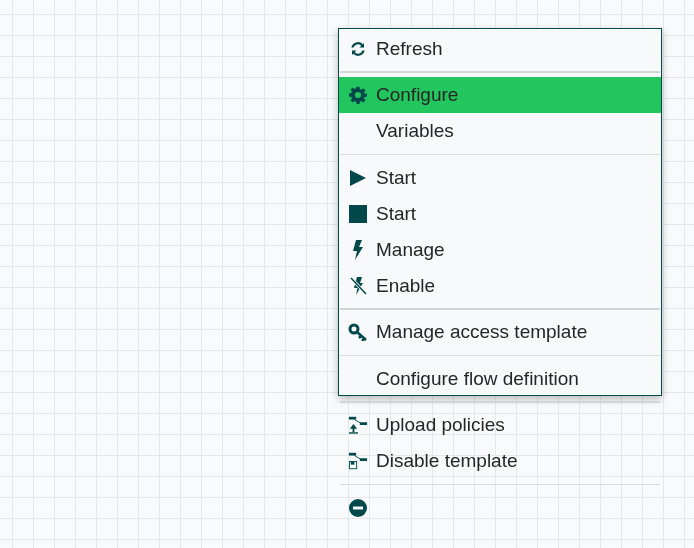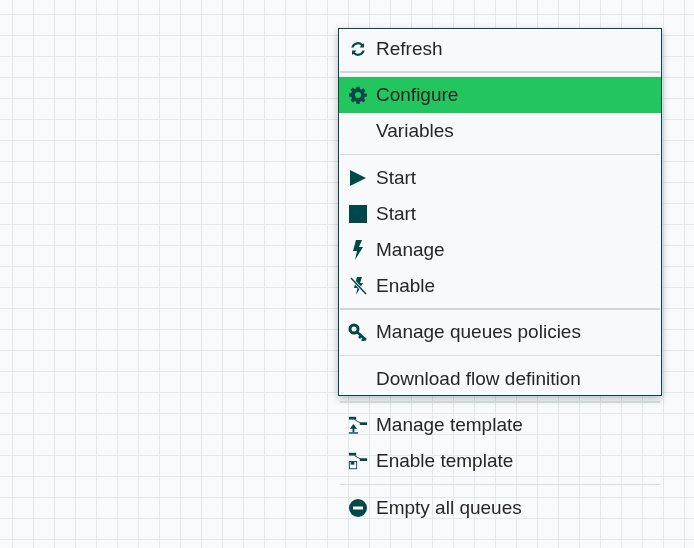--- a/index.html
+++ b/index.html
@@ -106,62 +106,61 @@
 
   <div class="sep"></div>
 
   <div class="item">
     <span class="icon">
       <svg width="20" height="18" viewBox="0 0 20 18">
           <circle cx="6" cy="6" r="4" fill="none" stroke="#004849" stroke-width="3"></circle>
           <path d="M9 9l9 8M13 13l-2 2M16 16l-2 2" stroke="#004849" stroke-width="2.5" fill="none"></path>
         </svg>
     </span>
-    <span class="label">Manage queues policies</span>
+    <span class="label">Manage access template</span>
   </div>
 
   <div class="sep thin"></div>
 
   <div class="item">
-    <span class="label">Download flow definition</span>
+    <span class="label">Configure flow definition</span>
   </div>
 
   <div class="sep"></div>
 
   <div class="item">
     <span class="icon">
       <svg width="22" height="20" viewBox="0 0 22 20">
           <rect x="1" y="1" width="8" height="3" fill="#004849"></rect>
           <line x1="7" y1="4" x2="14" y2="8" stroke="#004849" stroke-width="1"></line>
           <rect x="13" y="7" width="8" height="3" fill="#004849"></rect>
           <path d="M6 9l-4 5h3v4h2v-4h3z" fill="#004849"></path>
           <rect x="1" y="18" width="10" height="1.5" fill="#004849"></rect>
         </svg>
     </span>
-    <span class="label">Manage template</span>
+    <span class="label">Upload policies</span>
   </div>
 
   <div class="item">
     <span class="icon">
       <svg width="22" height="20" viewBox="0 0 22 20">
           <rect x="1" y="1" width="8" height="3" fill="#004849"></rect>
           <line x1="7" y1="4" x2="14" y2="8" stroke="#004849" stroke-width="1"></line>
           <rect x="13" y="7" width="8" height="3" fill="#004849"></rect>
           <rect x="1.5" y="10.5" width="8" height="8" fill="none" stroke="#004849" stroke-width="1"></rect>
           <rect x="3" y="11" width="4" height="3" fill="#004849"></rect>
         </svg>
     </span>
-    <span class="label">Enable template</span>
+    <span class="label">Disable template</span>
   </div>
 
   <div class="sep thin"></div>
 
   <div class="item">
     <span class="icon">
       <svg width="18" height="18" viewBox="0 0 18 18">
           <circle cx="9" cy="9" r="9" fill="#004849"></circle>
           <rect x="4" y="7.5" width="10" height="3" fill="#f8f9fb"></rect>
         </svg>
     </span>
-    <span class="label">Empty all queues</span>
   </div>
 
 </div>
 
 </body></html>

